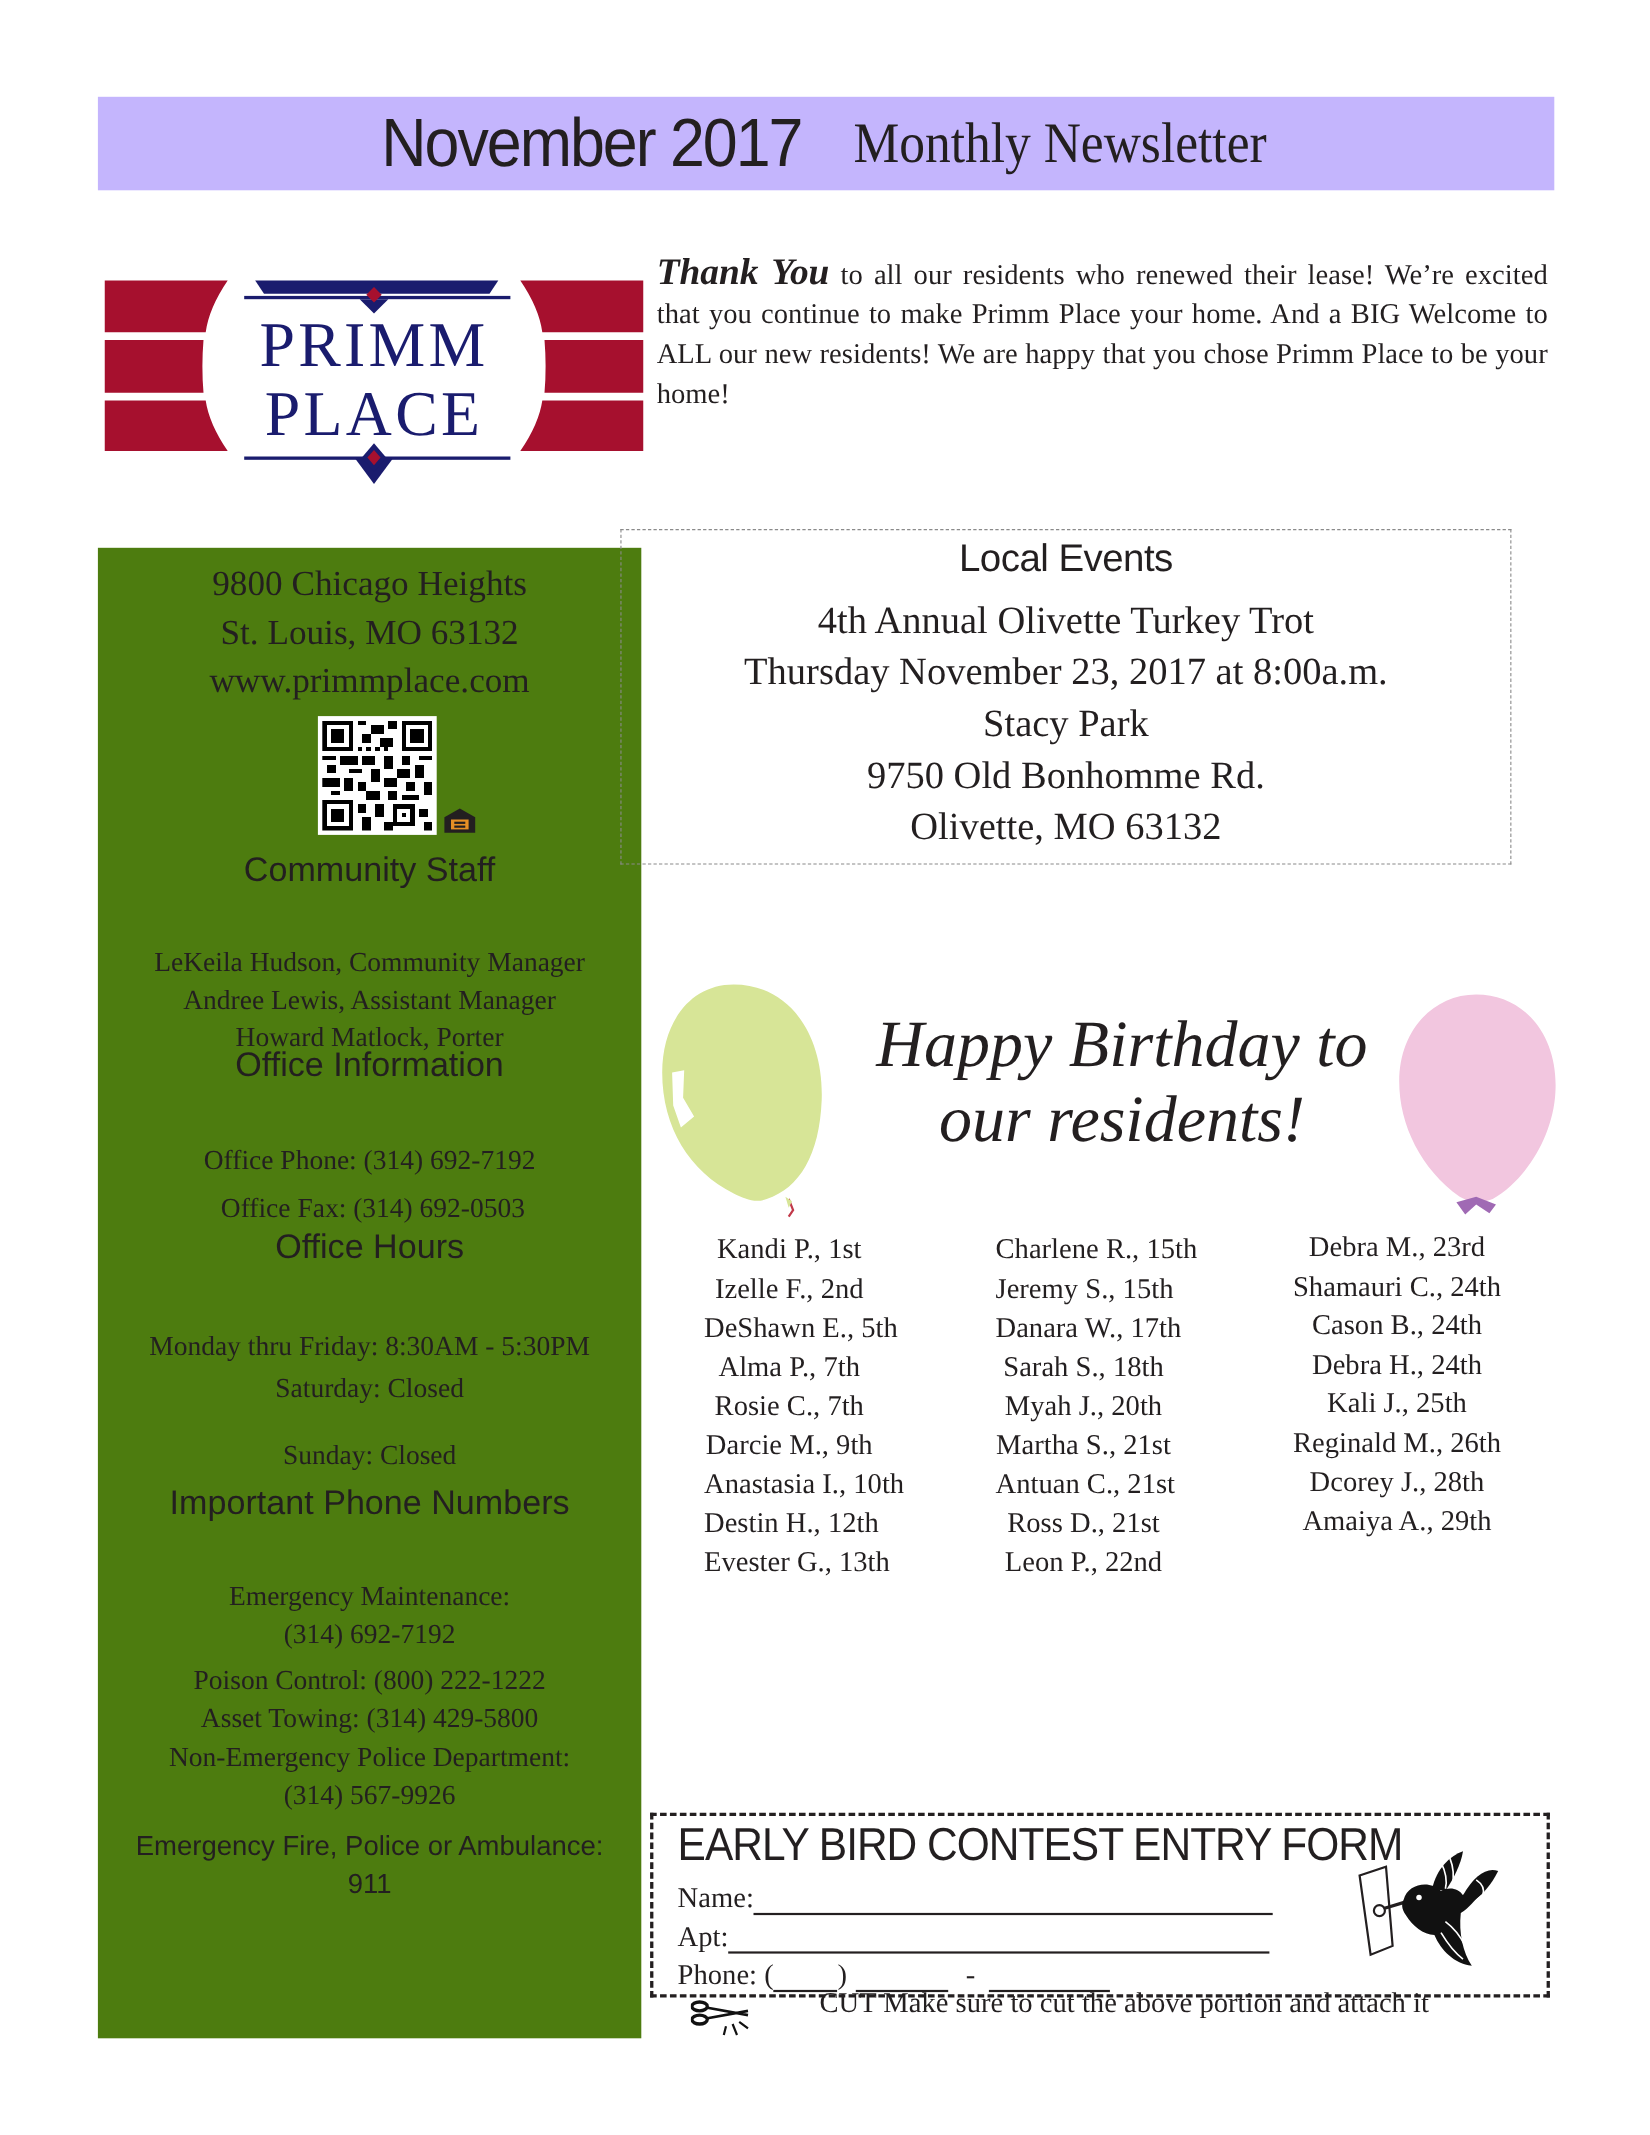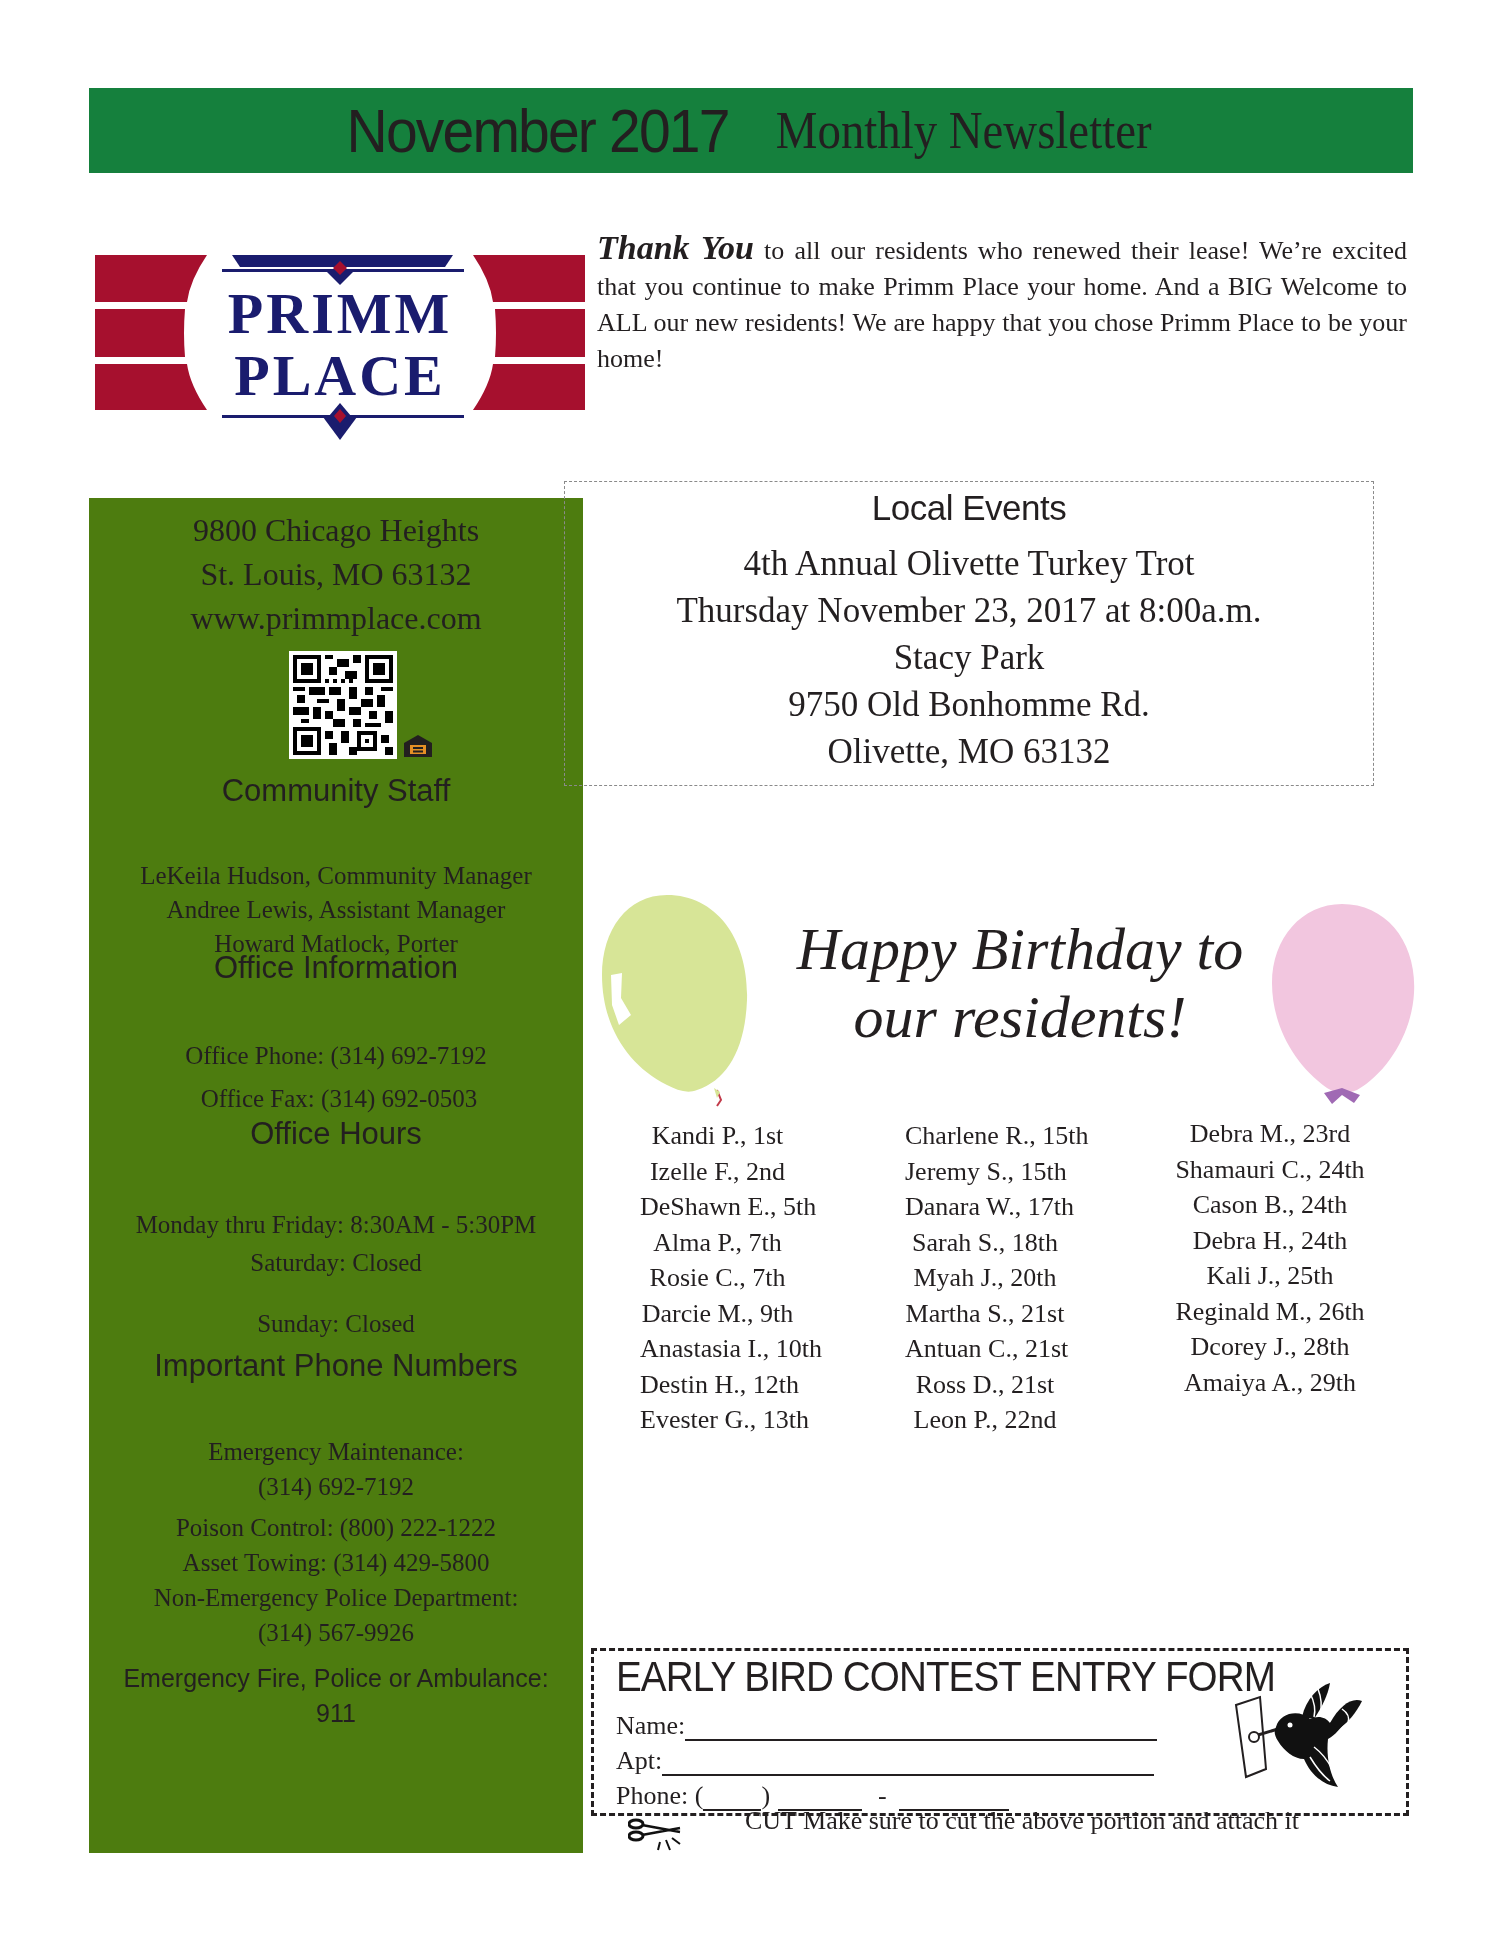--- a/index.html
+++ b/index.html
@@ -4,29 +4,29 @@
   <style>
     * { box-sizing: border-box; margin: 0; padding: 0; }
     html, body { width: 1500px; height: 1941px; background: #ffffff; overflow: hidden; }
     body { position: relative; color: #231f20; font-family: "Liberation Serif", "DejaVu Serif", serif; }
 
     .sans { font-family: "Liberation Sans", "DejaVu Sans", sans-serif; }
 
     
     .banner {
       position: absolute; left: 89px; top: 88px; width: 1324px; height: 85px;
-      background: #15803d;
+      background: #c4b5fd;
       display: flex; align-items: center; justify-content: center;
       white-space: nowrap;
     }
     .banner .b-main { font-family: "Liberation Sans", sans-serif; font-size: 62px; letter-spacing: -2px; transform: scaleX(0.92); display:inline-block; }
     .banner .b-sub { font-family: "Liberation Serif", serif; font-size: 52px; margin-left: 10px; transform: scaleX(0.9); display:inline-block; }
 
     
-    .logo { position: absolute; left: 95px; top: 245px; width: 412px; height: 200px; font-weight: bold; }
+    .logo { position: absolute; left: 95px; top: 245px; width: 412px; height: 200px; }
 
     
     .intro {
       position: absolute; left: 597px; top: 230px; width: 810px;
       font-size: 26px; line-height: 36px; text-align: justify;
     }
     .intro .ty { font-weight: bold; font-style: italic; font-size: 34px; }
 
     
     .sidebar {

